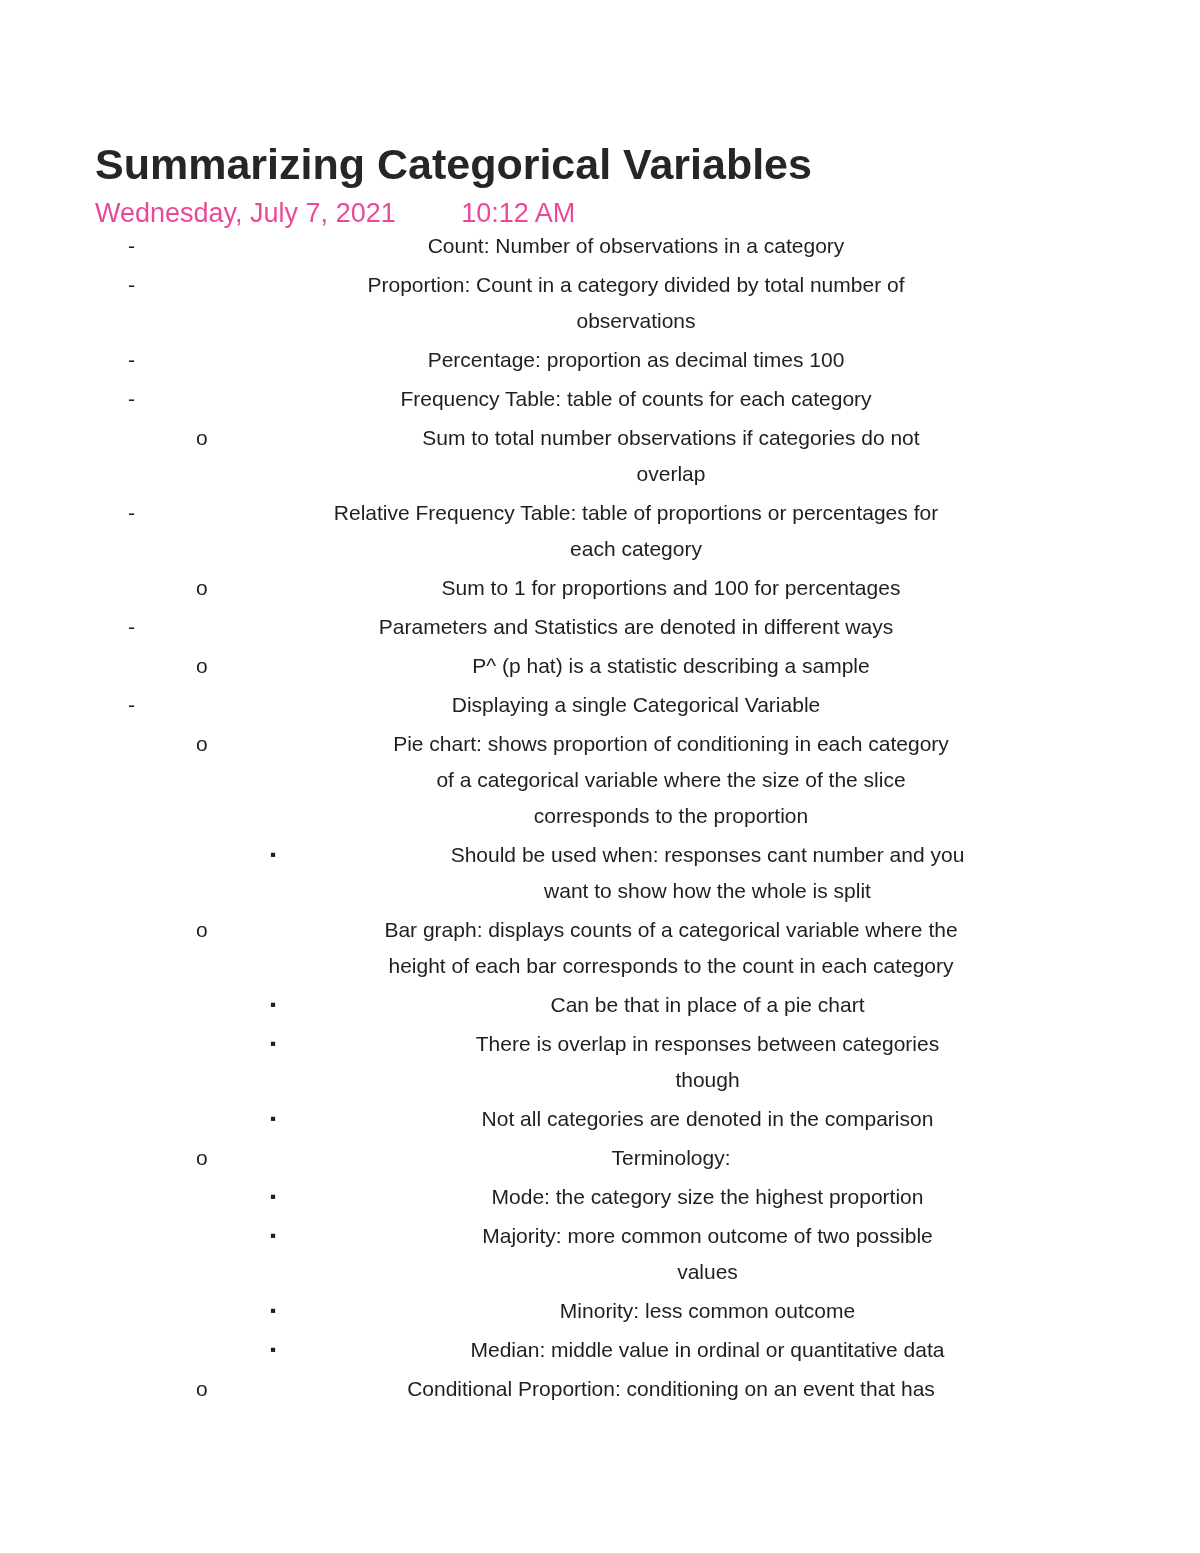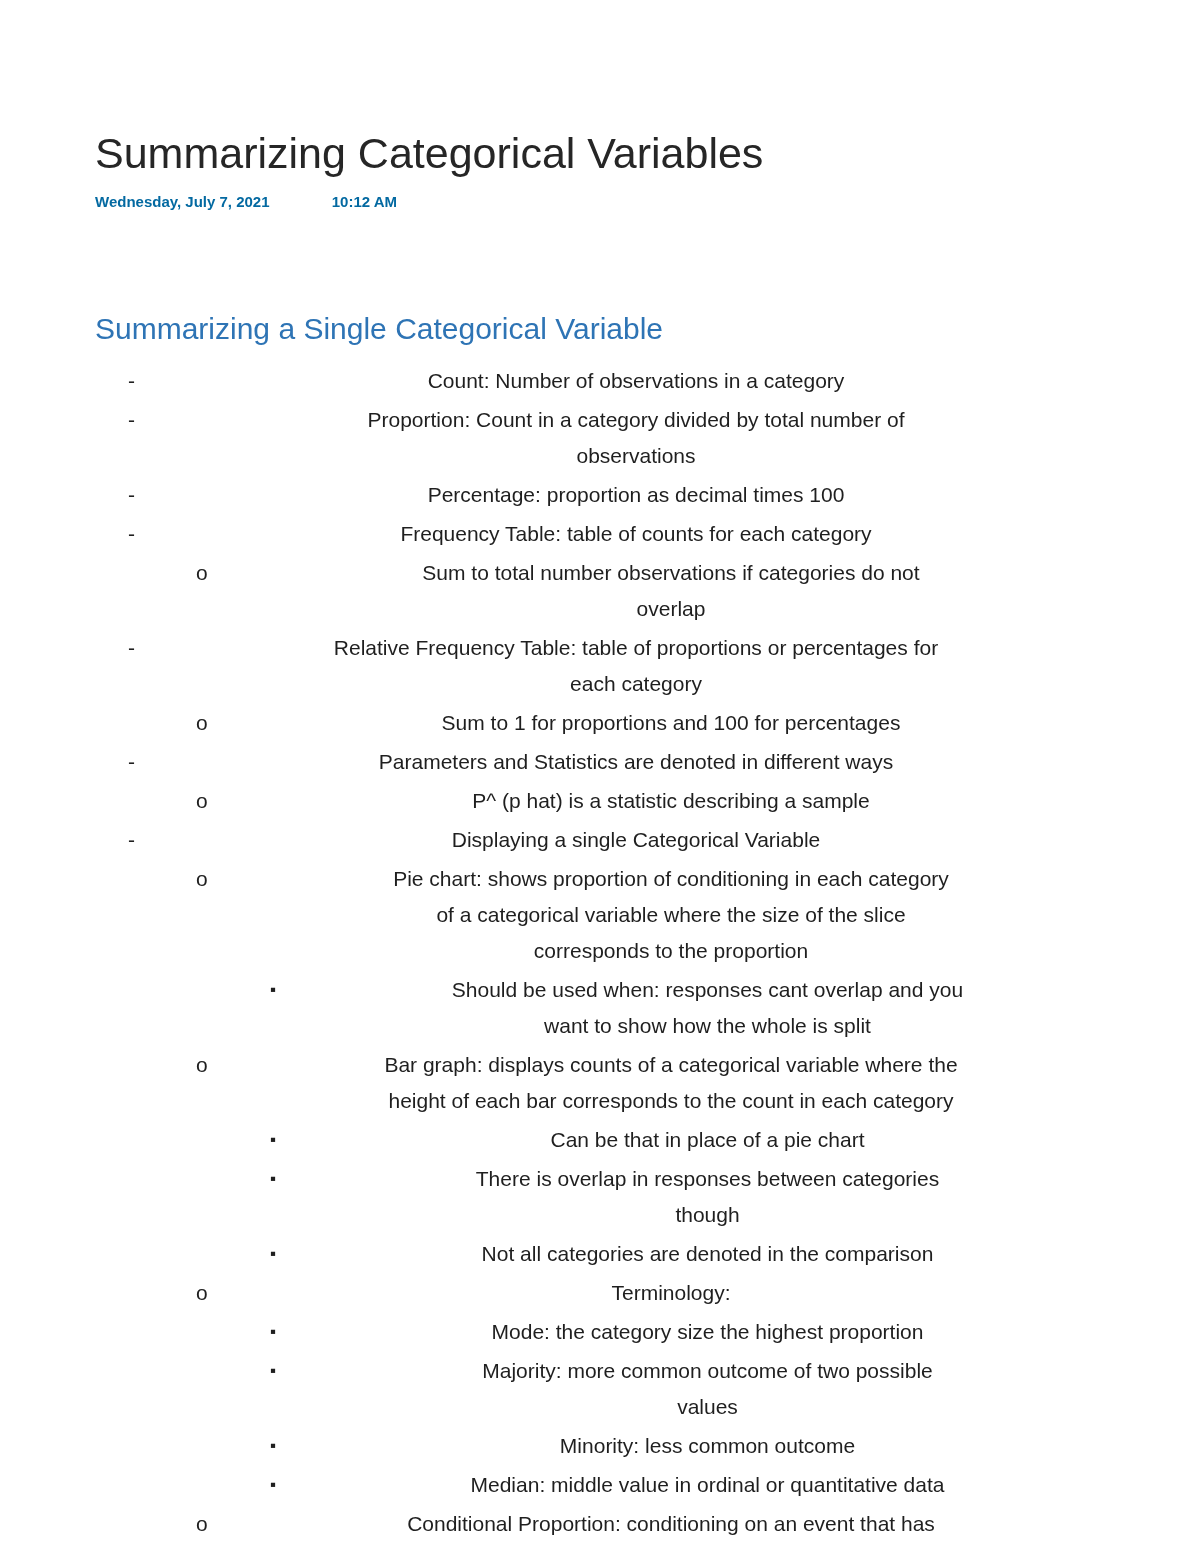--- a/index.html
+++ b/index.html
@@ -13,31 +13,30 @@
     overflow: hidden;
     font-family: "Liberation Sans", sans-serif;
     color: #202020;
   }
   .page {
     padding: 122px 0 0 95px;
     width: 1010px;
   }
   h1.title {
     font-size: 43px;
-    font-weight: 400;
+    font-weight: 700;
     color: #262626;
-    margin: 5px 0 8px 0;
+    margin: 16px 0 8px 0;
     line-height: 52px;
     letter-spacing: 0;
   }
   .meta {
-    font-size: 15px;
-    color: #0369a1;
+    font-size: 27px;
+    color: #ec4899;
     line-height: 30px;
-    font-weight: bold;
   }
   .meta .meta-time {
     margin-left: 58px;
   }
   h2.section-heading {
     font-size: 30px;
     font-weight: 400;
     color: #2e74b5;
     margin: 92px 0 14px 0;
     line-height: 40px;
@@ -71,21 +70,20 @@
 <body>
 
 <div class="page">
   <h1 class="title">Summarizing Categorical Variables</h1>
 
   <div class="meta">
     <span>Wednesday, July 7, 2021</span>
     <span class="meta-time">10:12 AM</span>
   </div>
 
-  <h2 class="section-heading">Summarizing a Single Categorical Variable</h2>
 
   <div class="list" id="notes-list">
       <div class="item lvl1">
         <span class="marker">-</span>
         <span class="text">Count: Number of observations in a category</span>
       </div>
       <div class="item lvl1">
         <span class="marker">-</span>
         <span class="text">Proportion: Count in a category divided by total number of
 observations</span>
@@ -125,21 +123,21 @@
         <span class="text">Displaying a single Categorical Variable</span>
       </div>
       <div class="item lvl2">
         <span class="marker">o</span>
         <span class="text">Pie chart: shows proportion of conditioning in each category
 of a categorical variable where the size of the slice
 corresponds to the proportion</span>
       </div>
       <div class="item lvl3">
         <span class="marker">▪</span>
-        <span class="text">Should be used when: responses cant overlap and you
+        <span class="text">Should be used when: responses cant number and you
 want to show how the whole is split</span>
       </div>
       <div class="item lvl2">
         <span class="marker">o</span>
         <span class="text">Bar graph: displays counts of a categorical variable where the
 height of each bar corresponds to the count in each category</span>
       </div>
       <div class="item lvl3">
         <span class="marker">▪</span>
         <span class="text">Can be that in place of a pie chart</span>

